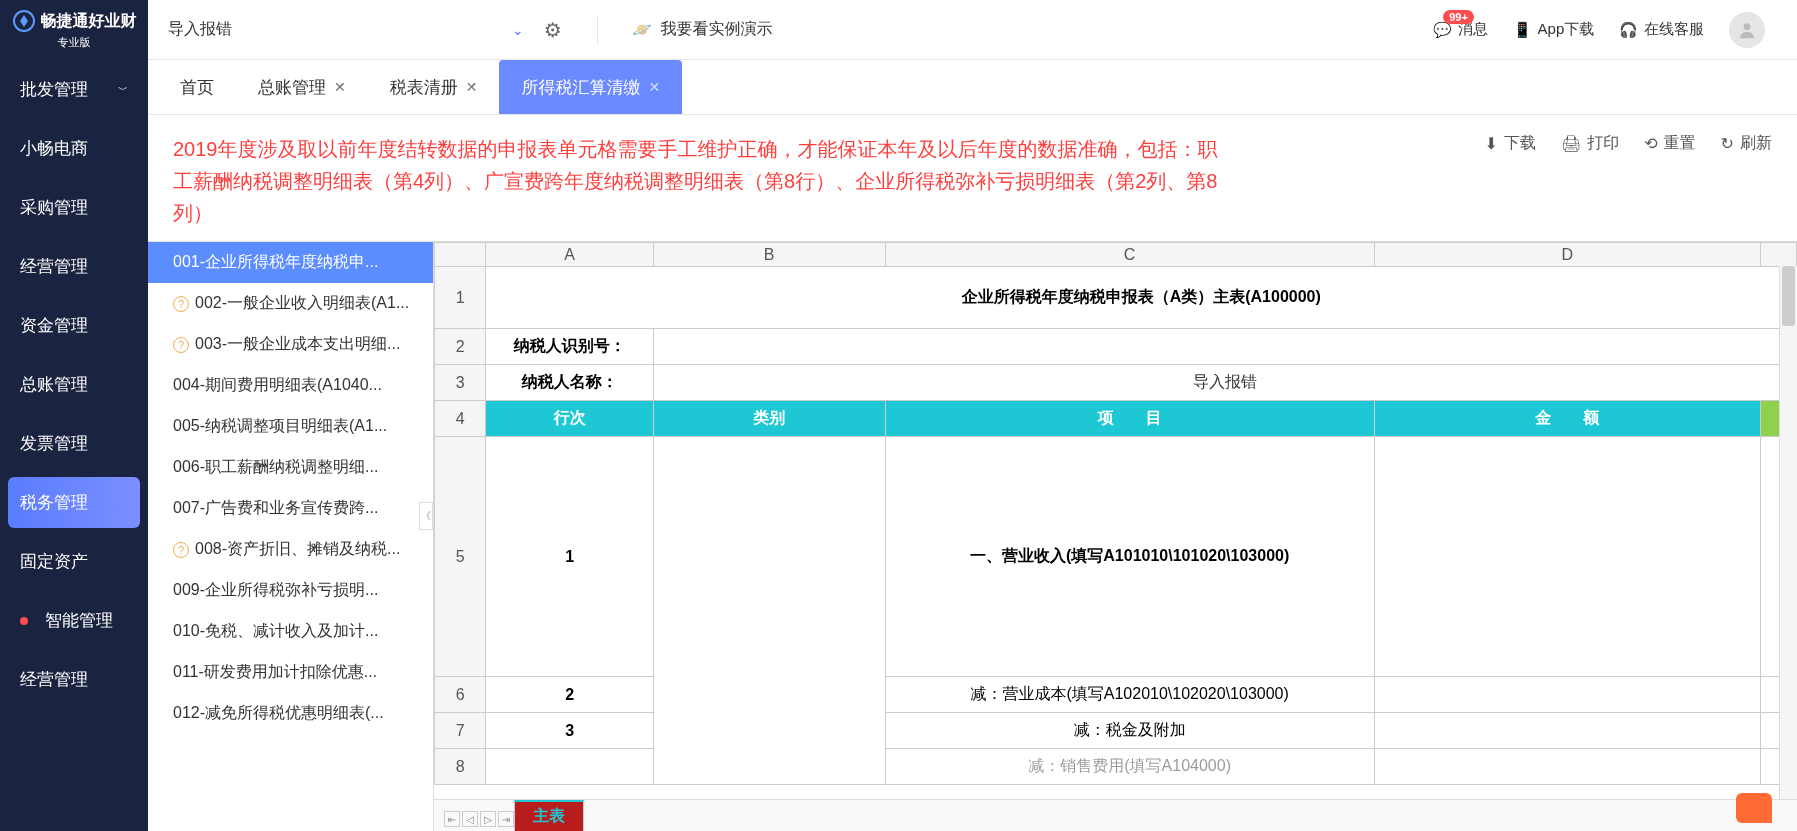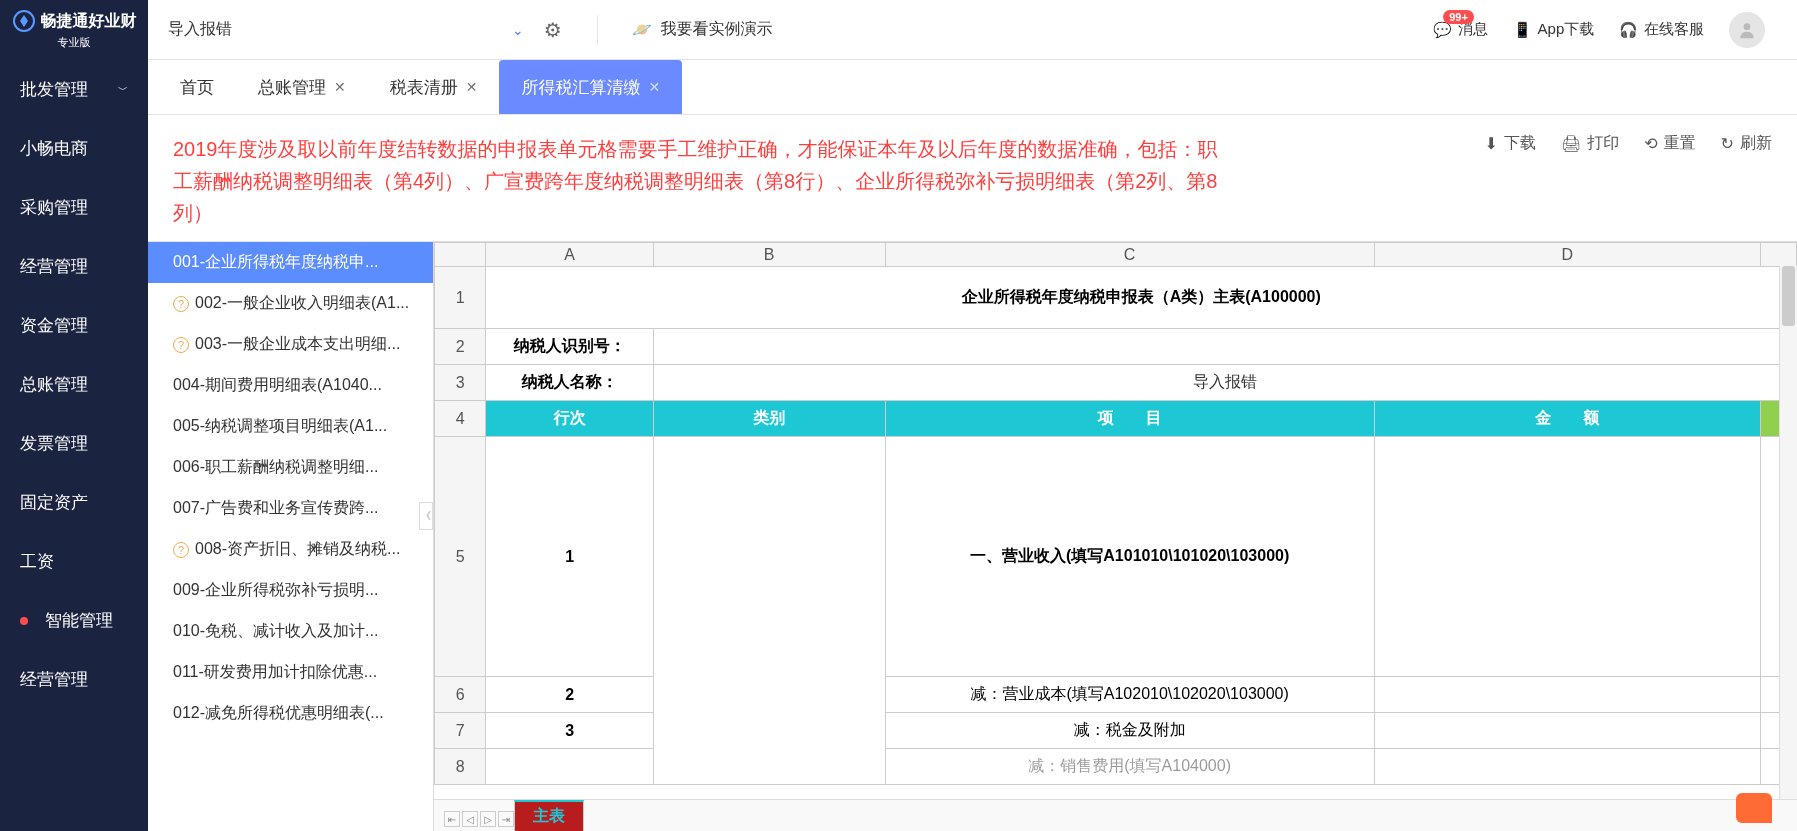--- a/index.html
+++ b/index.html
@@ -149,25 +149,25 @@
       </div>
       <div class="sidebar-item">
         <span>资金管理</span>
       </div>
       <div class="sidebar-item">
         <span>总账管理</span>
       </div>
       <div class="sidebar-item">
         <span>发票管理</span>
       </div>
+      <div class="sidebar-item active">
+        <span>税务管理</span>
+      </div>
       <div class="sidebar-item">
         <span>固定资产</span>
-      </div>
-      <div class="sidebar-item">
-        <span>工资</span>
       </div>
       <div class="sidebar-item">
         <span class="sidebar-dot"></span>
         <span>智能管理</span>
       </div>
       <div class="sidebar-item">
         <span>经营管理</span>
       </div>
     </div>
 

